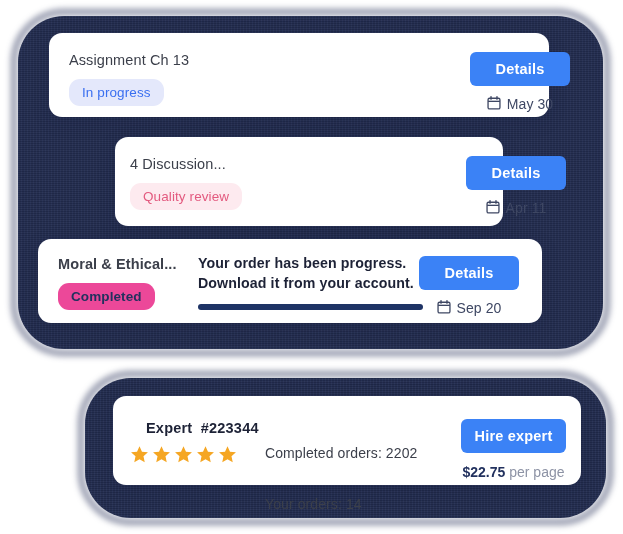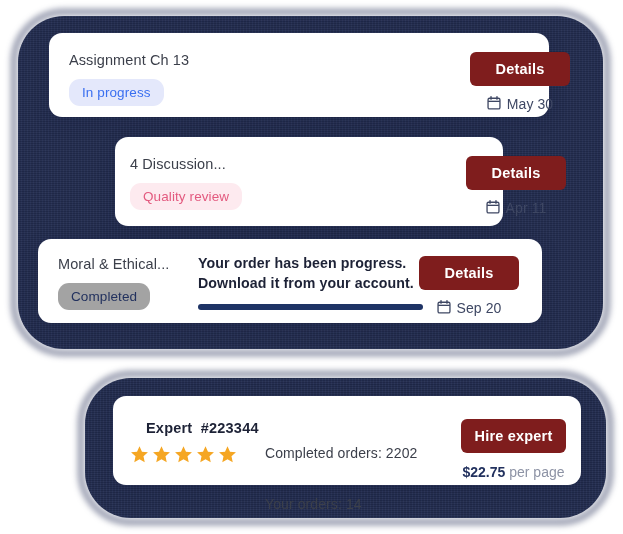--- a/index.html
+++ b/index.html
@@ -76,21 +76,21 @@
     display: inline-block;
     margin-top: 11px;
     padding: 6px 13px;
     border-radius: 11px;
     font-size: 13.5px;
     white-space: nowrap;
     letter-spacing: .1px;
   }
   .badge-inprogress { background: #e4e8fb; color: #3a6ff0; }
   .badge-quality    { background: #fdeaef; color: #e35a7f; text-align: center; }
-  .badge-completed  { background: #a3a3a3; color: #22315e; }
+  .badge-completed  { background: #ec4899; color: #22315e; }
 
   .col-msg { position: absolute; }
   .msg-line {
     font-size: 14.2px;
     font-weight: bold;
     color: #1d2236;
     line-height: 20px;
     white-space: nowrap;
     letter-spacing: .1px;
   }
@@ -107,21 +107,21 @@
     background-color: #1f6fe5;
     height: 8px;
     border-radius: 1px;
   }
   .progress-rose { background: #d8536f; }
   .progress-navy { background: #1e3365; }
 
   .col-action { position: absolute; text-align: center; }
   .btn {
     display: block;
-    background: #7f1d1d;
+    background: #3b82f6;
     color: #ffffff;
     border: none;
     border-radius: 6px;
     font-family: "Liberation Sans", sans-serif;
     font-size: 14.5px;
     font-weight: bold;
     letter-spacing: .2px;
     cursor: pointer;
     padding: 9px 0;
     width: 100%;
@@ -226,21 +226,21 @@
           <span>Apr 11</span>
         </div>
       </div>
 
     </div>
   </div>
 
   <div class="card" id="card-3">
     <div class="order-grid">
 
-      <div class="col-title" style="left:20px; top:17px;">
+      <div class="col-title" style="left:20px; top:17px;font-weight:bold;">
         <div class="order-name">Moral &amp; Ethical...</div>
         <span class="badge badge-completed">Completed</span>
       </div>
 
       <div class="col-msg" style="left:160px; top:14px; width:225px;">
         <div class="msg-line">Your order has been progress.</div>
         <div class="msg-line">Download it from your account.</div>
         <div class="progress progress-navy"></div>
       </div>
 

